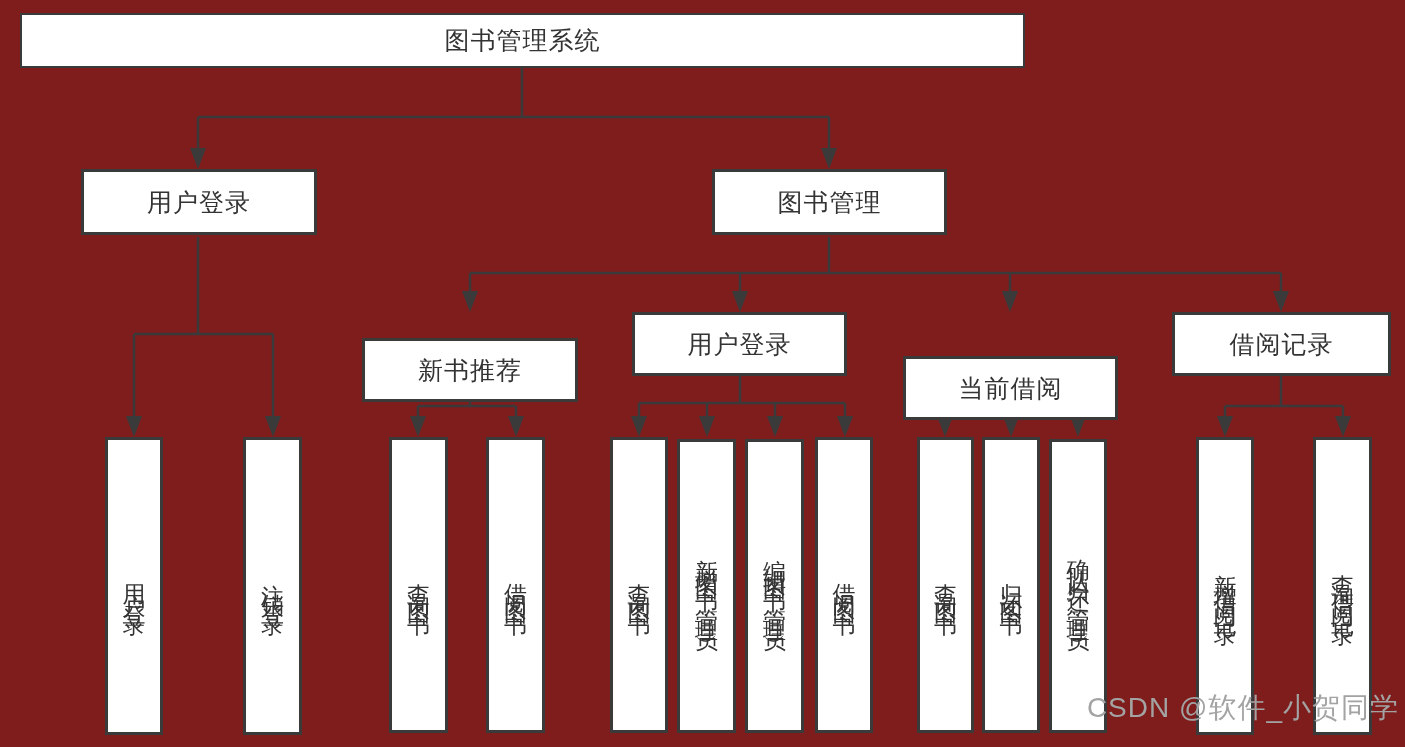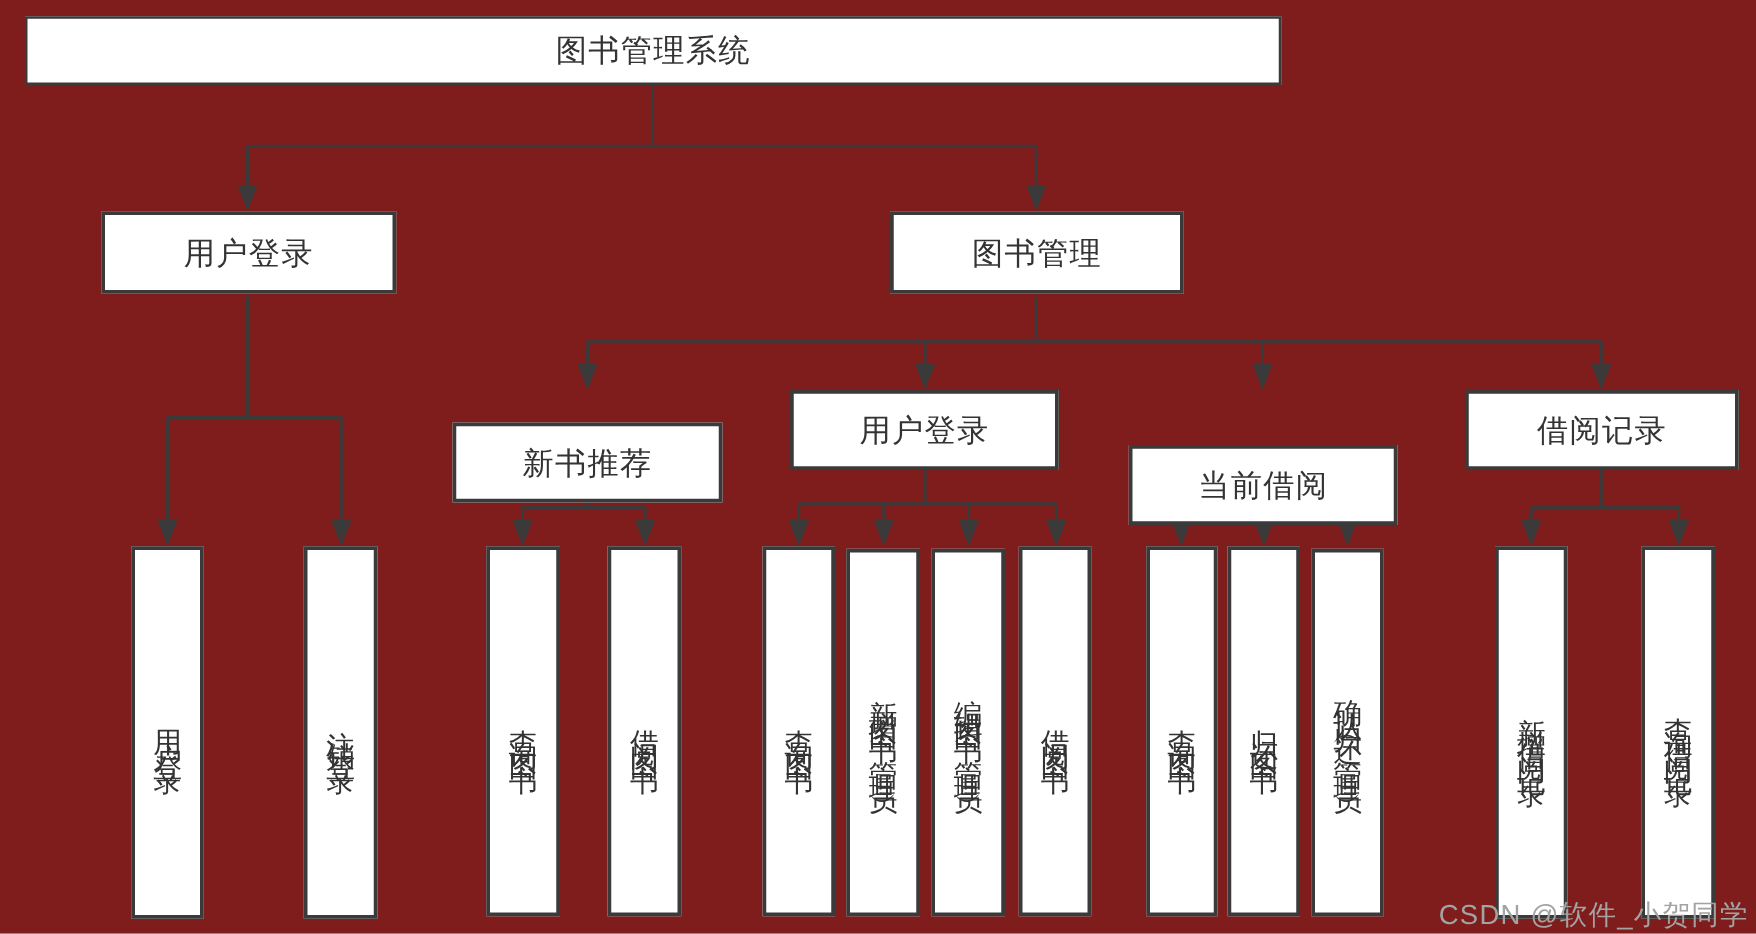--- a/index.html
+++ b/index.html
@@ -28,22 +28,22 @@
     writing-mode:vertical-rl;
     text-orientation:mixed;
     font-size:23px;
     letter-spacing:10px;
     line-height:1;
     white-space:nowrap;
   }
   .watermark{
     position:absolute;
     right:6px;
-    bottom:0;
-    font-size:22px;
+    bottom:20px;
+    font-size:28px;
     color:#a3a3a3;
     letter-spacing:1px;
     z-index:5;
     white-space:nowrap;
   }
 </style>
 </head>
 <body>
 
 <div id="canvas">

